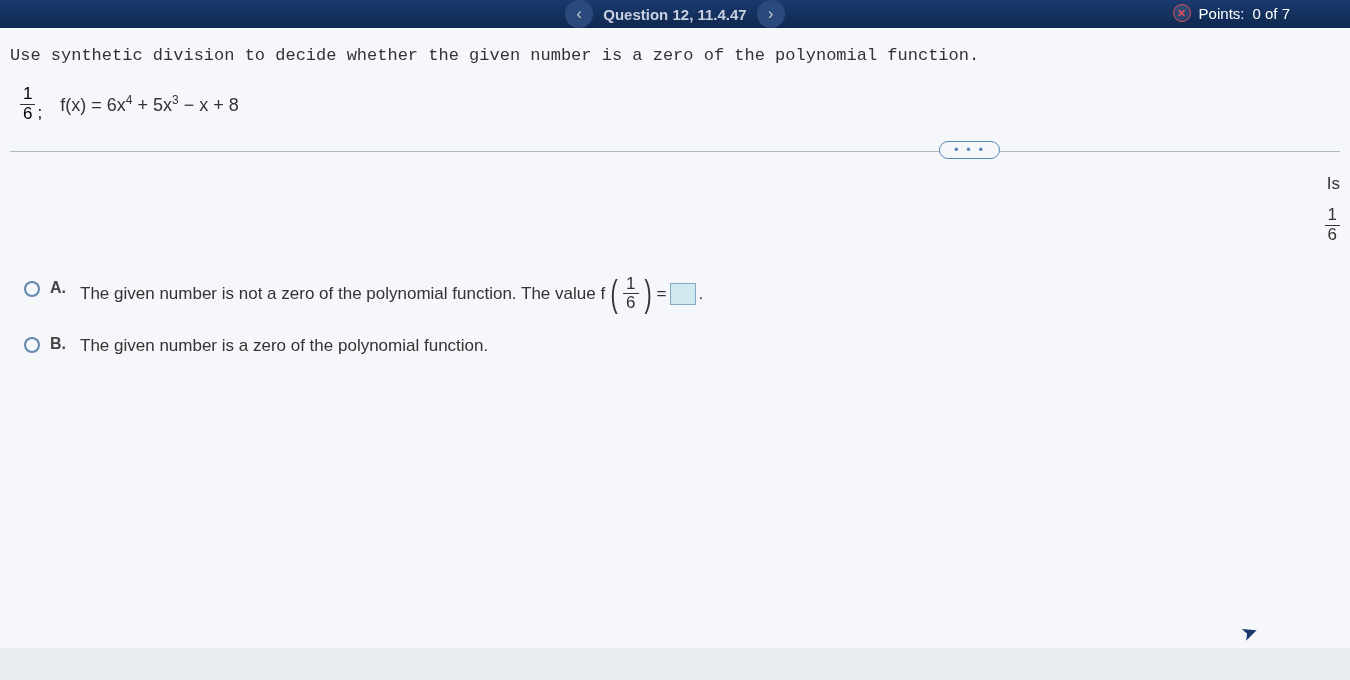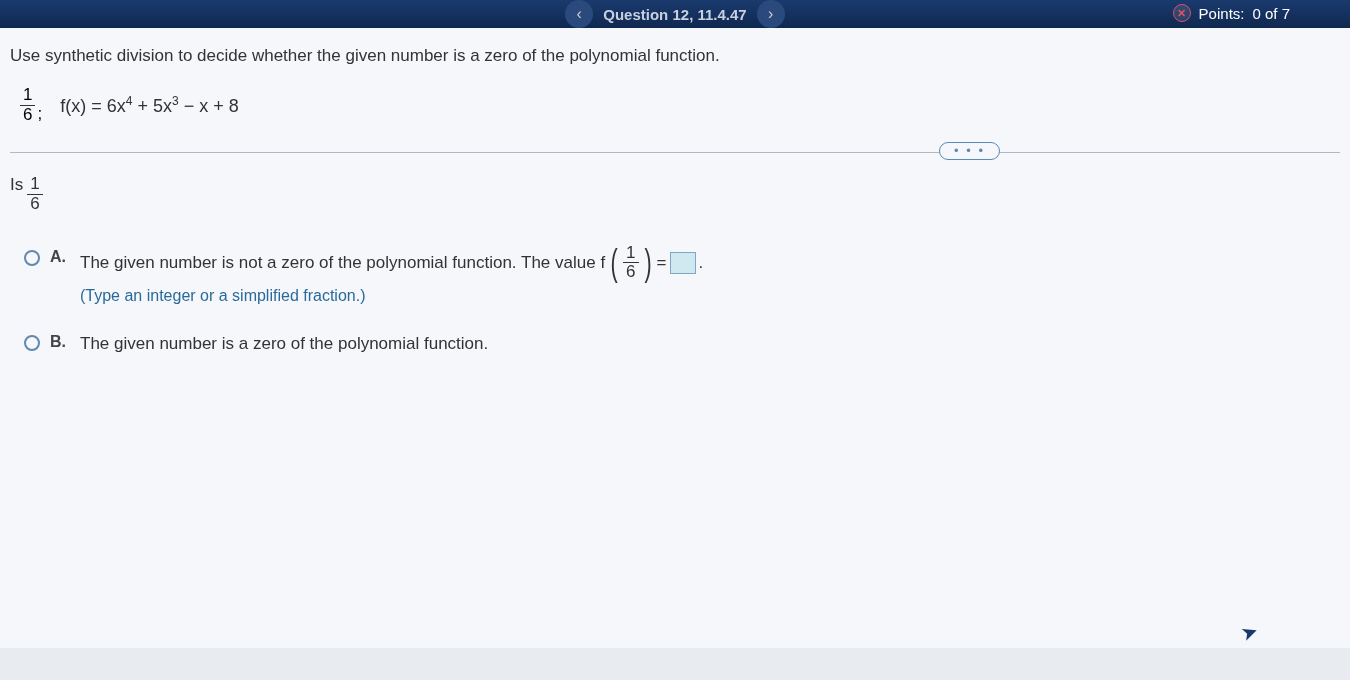--- a/index.html
+++ b/index.html
@@ -70,20 +70,21 @@
     }
     .content {
       background: #f5f7fa;
       padding: 18px 10px 10px 10px;
       min-height: 620px;
     }
     .instruction {
       font-size: 17px;
       color: #333;
       margin-bottom: 20px;
+      font-family: Liberation Mono, monospace;
     }
     .problem-expr {
       display: flex;
       align-items: center;
       gap: 18px;
       margin-left: 10px;
       margin-bottom: 28px;
     }
     .fraction {
       display: inline-flex;
@@ -133,23 +134,24 @@
       color: #5a8ab8;
       letter-spacing: 2px;
       line-height: 14px;
       cursor: pointer;
     }
     .question-text {
       font-size: 17px;
       color: #333;
       margin: 22px 0 30px 0;
       display: flex;
-      align-items: flex-start;
+      align-items: flex-end;
       flex-wrap: wrap;
-      gap: 4px;
+      gap: 12px;
+      flex-direction: column;
     }
     .choices {
       margin-left: 14px;
     }
     .choice-row {
       display: flex;
       align-items: flex-start;
       gap: 10px;
       margin-bottom: 18px;
     }
@@ -267,21 +269,20 @@
           <span class="big-paren">(</span>
           <span class="fraction">
             <span class="num">1</span>
             <span class="den">6</span>
           </span>
           <span class="big-paren">)</span>
           <span> = </span>
           <span class="answer-box"></span>
           <span>.</span>
         </div>
-        <div class="hint-text">(Type an integer or a simplified fraction.)</div>
       </div>
     </div>
 
     <div class="choice-row">
       <div class="radio"></div>
       <div class="choice-label">B.</div>
       <div class="choice-content">
         <span>The given number is a zero of the polynomial function.</span>
       </div>
     </div>

